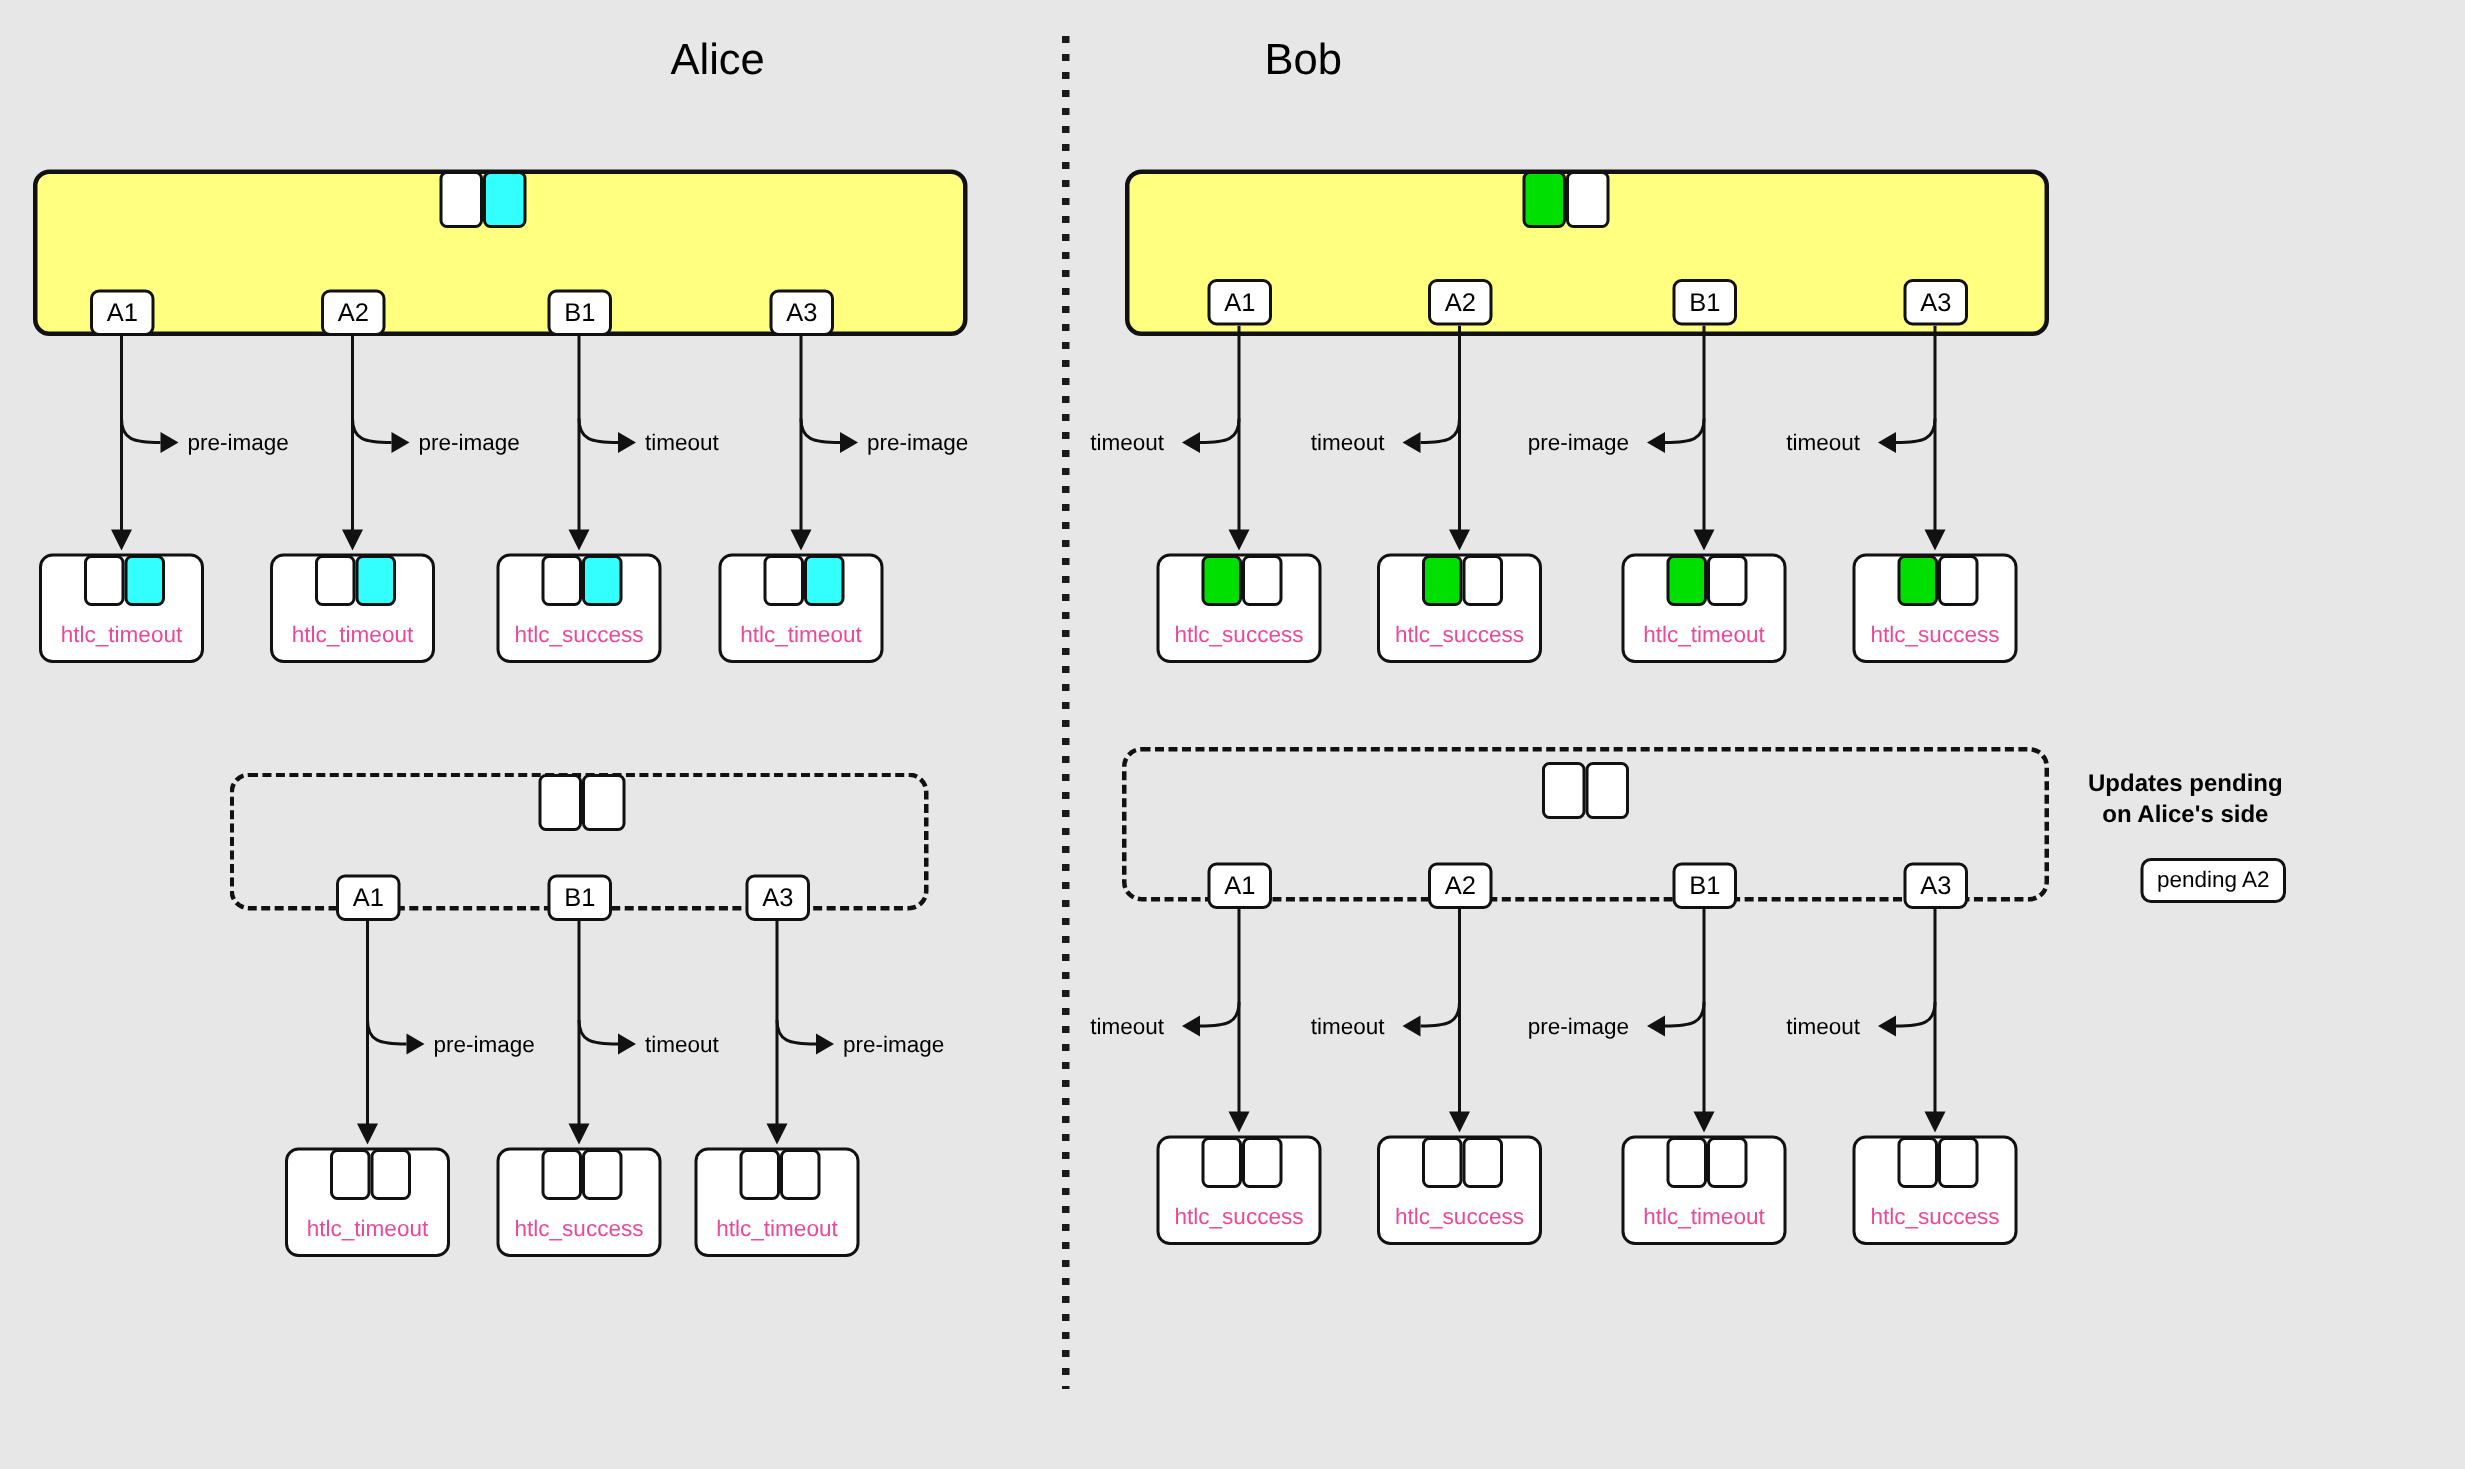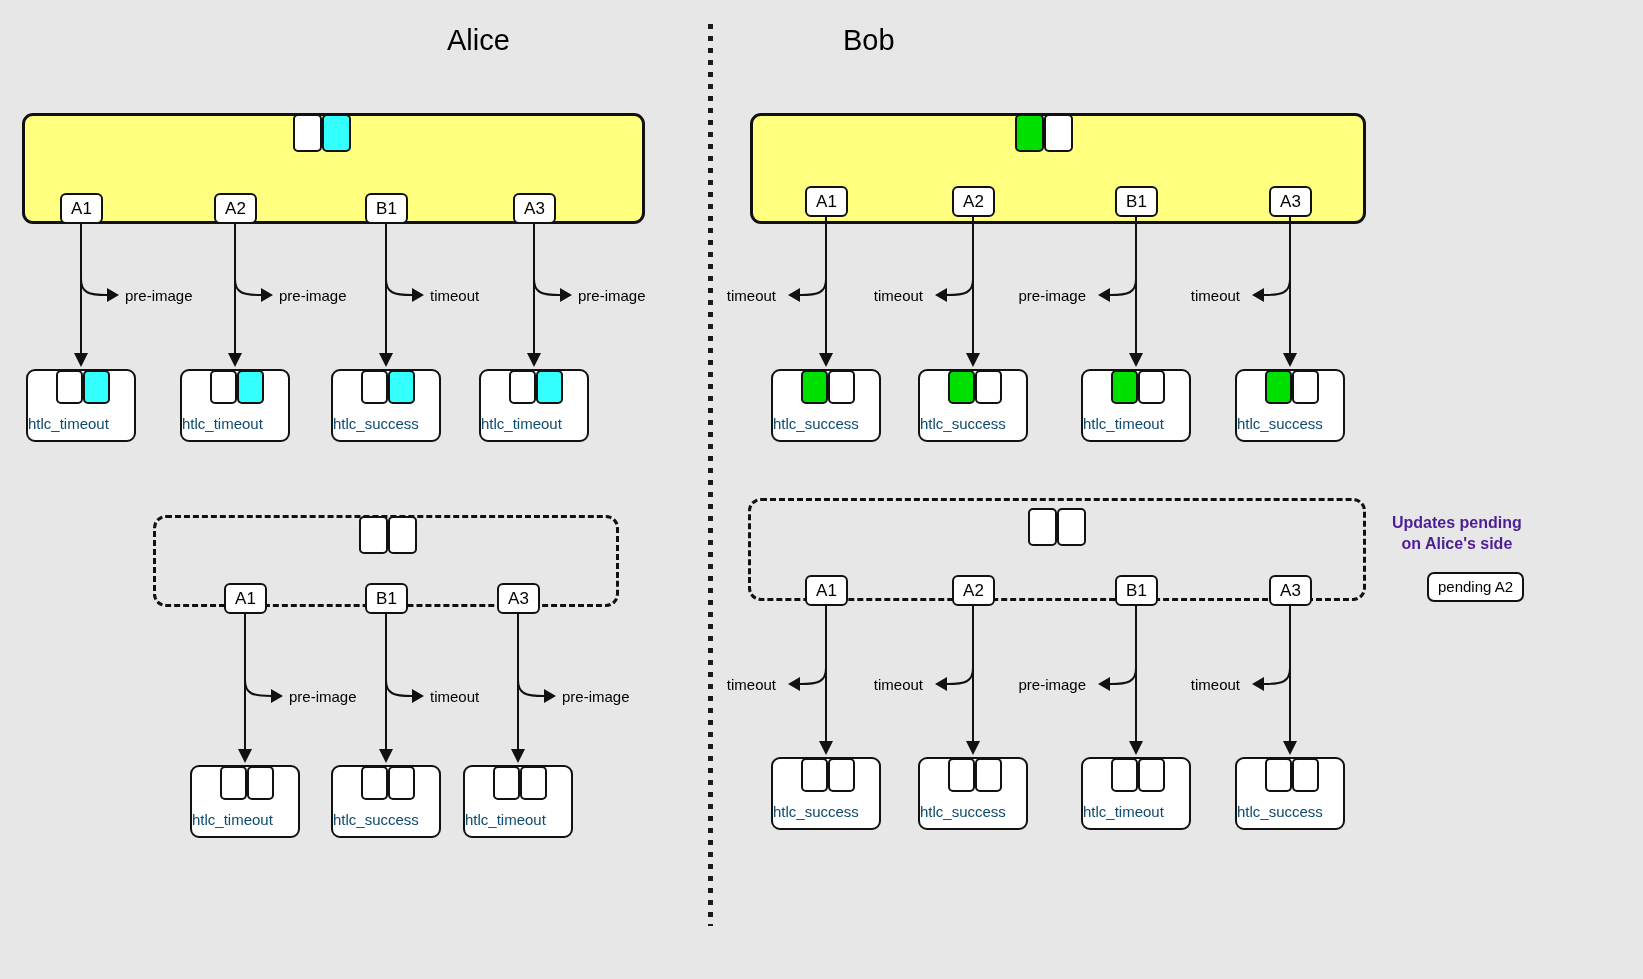--- a/index.html
+++ b/index.html
@@ -61,26 +61,26 @@
     position:absolute;box-sizing:border-box;
     width:110px;height:73px;
     background:#fff;border:2px solid #111;border-radius:9px;
   }
   .htlcbox .tops{
     position:absolute;left:28px;top:-1px;display:flex;
   }
   .htlcbox .tops .sq{width:27px;height:34px;}
   .htlcbox .cap{
     position:absolute;left:0;right:0;bottom:8px;
-    font-size:15px;color:#0c4a6e;white-space:nowrap;
+    text-align:center;font-size:15px;color:#ec4899;white-space:nowrap;
   }
 
   
   .note{
-    position:absolute;font-size:16px;font-weight:bold;color:#4c1d95;
+    position:absolute;font-size:16px;font-weight:bold;color:#000000;
     text-align:center;line-height:21px;white-space:nowrap;
   }
   .chip{
     position:absolute;box-sizing:border-box;
     background:#fff;border:2px solid #111;border-radius:7px;
     font-size:15px;text-align:center;line-height:26px;color:#000;
     padding:0 9px;height:30px;white-space:nowrap;
   }
 </style>
 </head>

